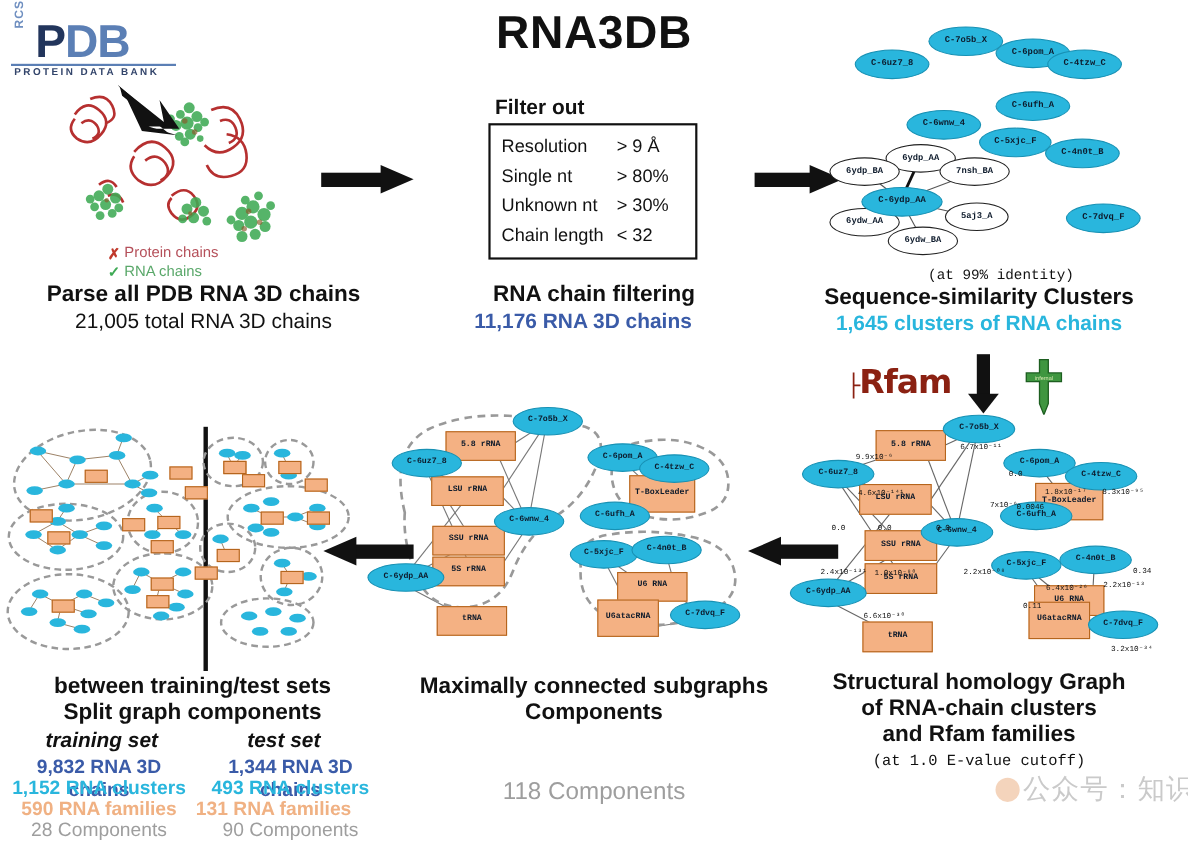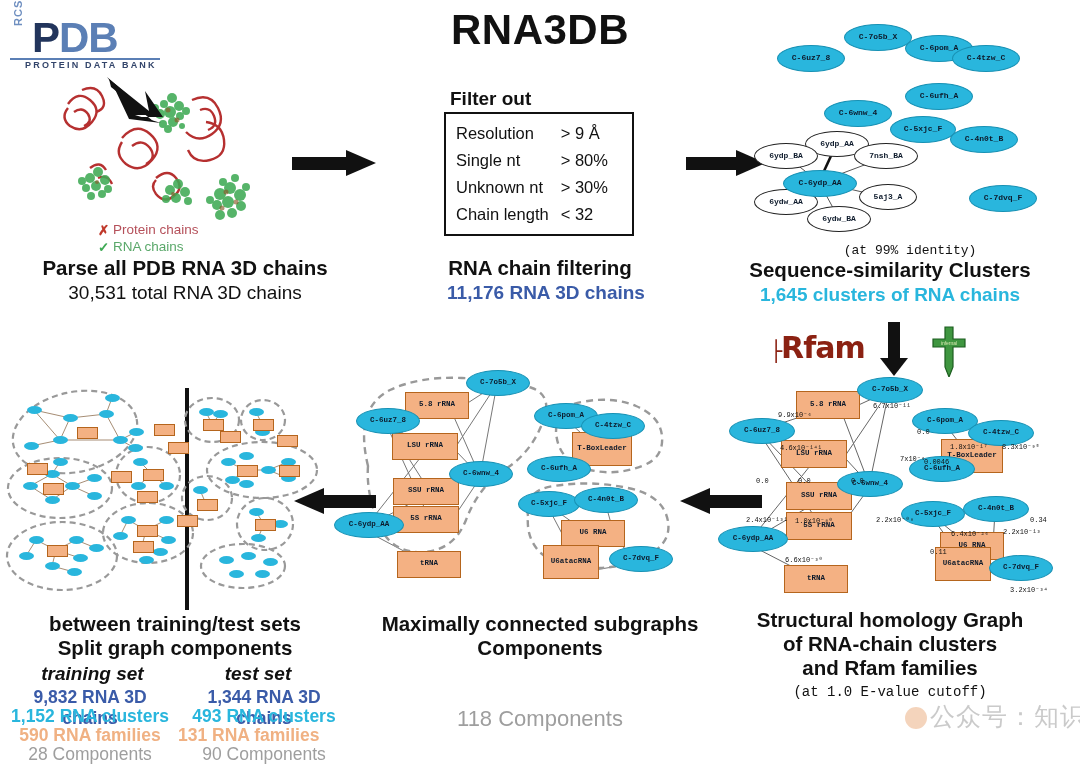--- a/index.html
+++ b/index.html
@@ -10,21 +10,21 @@
 
   
   #title{left:0;top:6px;width:1080px;text-align:center;font-size:42px;font-weight:bold;letter-spacing:.5px;}
 
   
   #pdb-logo{left:10px;top:18px;width:150px;height:58px;}
   #pdb-logo .rcsb{position:absolute;left:2px;top:8px;font-size:11px;font-weight:bold;color:#6f8fc0;
      transform:rotate(-90deg);transform-origin:left top;letter-spacing:1px;}
   #pdb-logo .pdb{position:absolute;left:22px;top:-4px;font-size:42px;font-weight:bold;color:#5b7fb5;letter-spacing:-1px;}
   #pdb-logo .pdbk{color:#22355c;}
-  #pdb-logo .sub{position:absolute;left:15px;top:42px;font-size:9px;color:#33456b;letter-spacing:2.2px;font-weight:bold;}
+  #pdb-logo .sub{position:absolute;left:3px;top:42px;font-size:9px;color:#33456b;letter-spacing:2.2px;font-weight:bold;}
   #pdb-logo .bar{position:absolute;left:0px;top:40px;width:150px;height:2px;background:#5b7fb5;}
   #mol{left:60px;top:82px;width:230px;height:145px;}
   .legend{position:absolute;font-size:13.5px;}
   .lg-x{color:#c0392b;font-weight:bold;}
   .lg-v{color:#3faa55;font-weight:bold;}
   .lg-p{color:#b5505a;}
   .lg-r{color:#5aa86a;}
 
   
   .arrow-r{position:absolute;}
@@ -150,21 +150,21 @@
         <circle cx="113" cy="112" r="2"></circle>
     </g>
   </svg>
 </div>
 <div class="abs legend lg-x" style="left:98px;top:222px;">✗</div>
 <div class="abs legend lg-p" style="left:113px;top:222px;">Protein chains</div>
 <div class="abs legend lg-v" style="left:98px;top:239px;">✓</div>
 <div class="abs legend lg-r" style="left:113px;top:239px;">RNA chains</div>
 
 <div class="cap" style="left:10px;top:256px;width:350px;">Parse all PDB RNA 3D chains</div>
-<div class="capsub" style="left:10px;top:282px;width:350px;">30,531 total RNA 3D chains</div>
+<div class="capsub" style="left:10px;top:282px;width:350px;">21,005 total RNA 3D chains</div>
 
 <svg class="abs" style="left:105px;top:75px;" width="80" height="60">
   <path d="M4 4 L44 36 L40 16 L58 42 L34 42 L48 46 L6 12 Z" fill="#111"></path>
   <path d="M2 2 L46 40 L30 40 L56 48 L24 44 L8 10 Z" fill="#111"></path>
 </svg>
 
 <div class="arrow-r" style="left:292px;top:150px;width:86px;height:27px;">
   <div class="shaft" style="width:56px;"></div>
   <div class="head" style="left:54px;border-left:30px solid #111;"></div>
 </div>
@@ -186,21 +186,21 @@
           <td class="v">&gt; 30%</td>
         </tr>
         <tr>
           <td>Chain length</td>
           <td class="v">&lt; 32</td>
         </tr>
       </tbody>
   </table>
 </div>
 <div class="cap" style="left:390px;top:256px;width:300px;">RNA chain filtering</div>
-<div class="capsub c-blue" style="left:396px;top:282px;width:300px;font-weight:bold;">11,176 RNA 3D chains</div>
+<div class="capsub c-blue" style="left:380px;top:282px;width:300px;font-weight:bold;">11,176 RNA 3D chains</div>
 
 <div class="arrow-r" style="left:686px;top:150px;width:86px;height:27px;">
   <div class="shaft" style="width:52px;"></div>
   <div class="head" style="left:50px;border-left:30px solid #111;"></div>
 </div>
 
 <svg class="abs" style="left:0;top:0;" width="1080" height="767">
   <g stroke="#555" stroke-width="1" fill="none">
     <line x1="819" y1="182" x2="836" y2="145" stroke="#111" stroke-width="2.6"></line>
     <line x1="819" y1="182" x2="787" y2="157"></line>

